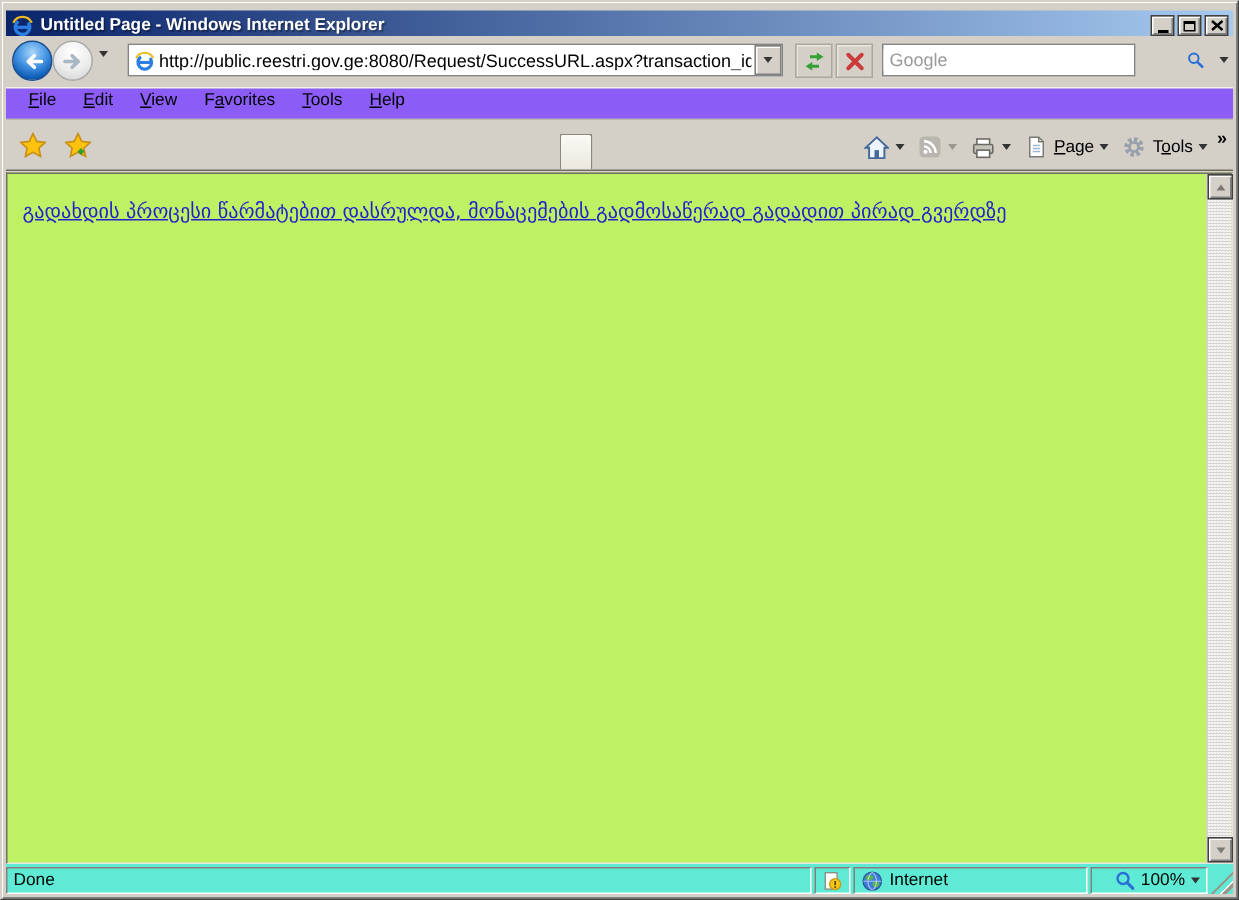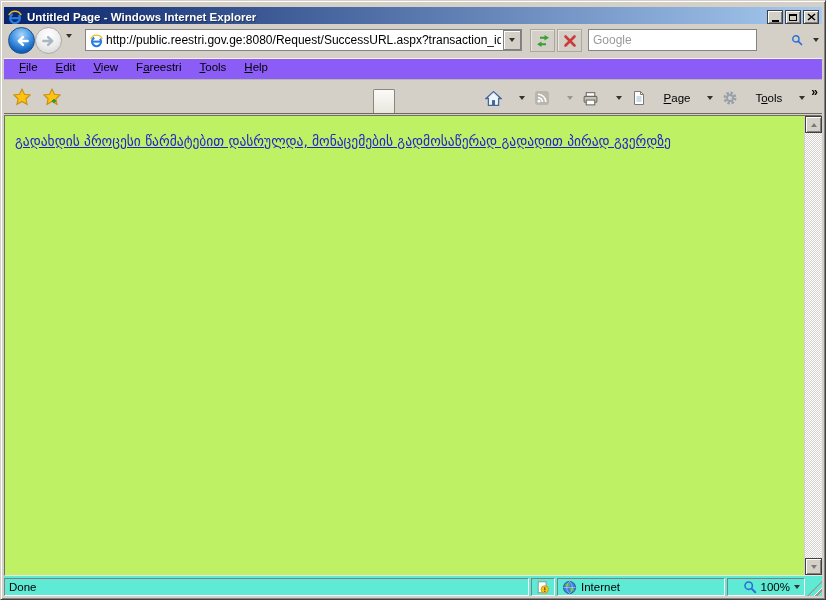--- a/index.html
+++ b/index.html
@@ -66,21 +66,21 @@
   .cmd-left{position:absolute;left:6px;top:3px;display:flex;align-items:center;gap:6px;}
   .iconbtn{width:24px;height:24px;display:flex;align-items:center;justify-content:center;
     background:transparent;border:none;padding:0;cursor:default;}
   .tab{position:absolute;left:62px;bottom:0;width:300px;height:26px;
     background:linear-gradient(#fefefc,#efede5);border:1px solid #8a887c;border-bottom:none;
     border-radius:2px 2px 0 0;display:flex;align-items:center;gap:5px;padding:0 6px;cursor:default;}
   .tabstub{position:absolute;left:369px;bottom:0;width:22px;height:24px;
     background:linear-gradient(#fbfaf6,#e9e7dd);border:1px solid #8a887c;border-bottom:none;
     border-radius:2px 2px 0 0;cursor:default;}
   .cmd-right{position:absolute;right:4px;top:2px;height:28px;display:flex;align-items:center;gap:3px;}
-  .cmd-item{display:flex;align-items:center;gap:17px;padding:2px 3px;cursor:default;}
+  .cmd-item{display:flex;align-items:center;gap:4px;padding:2px 3px;cursor:default;}
   .cmd-label{font-size:11.5px;}
   .more-chevron{color:#000;font-weight:bold;font-size:12px;align-self:flex-start;margin-top:1px;cursor:default;}
 
   
   .content{position:absolute;top:114px;left:3px;right:3px;bottom:23px;background:#bef264;
     border:1px solid #716f64;border-bottom-color:#e8e6de;border-right-color:#e8e6de;}
   .page-link{position:absolute;left:10px;top:17px;font-family:"DejaVu Sans",sans-serif;
     font-size:13.5px;color:#2323cb;text-decoration:underline;cursor:pointer;white-space:nowrap;}
   .vscroll{position:absolute;right:0;top:0;bottom:0;width:17px;
     background:repeating-conic-gradient(#ffffff 0% 25%, #d6d3ce 0% 50%) 0 0/2px 2px;
@@ -94,21 +94,21 @@
   .tri-down{width:0;height:0;border-left:3.5px solid transparent;border-right:3.5px solid transparent;
     border-top:4px solid #7a7a74;}
 
   
   .statusbar{position:absolute;left:3px;right:3px;bottom:3px;height:20px;background:#5eead4;
     display:flex;align-items:stretch;gap:2px;padding-top:2px;font-size:11.5px;}
   .panel{border:1px solid;border-color:#808080 #fff #fff #808080;display:flex;align-items:center;
     padding:0 4px;gap:4px;white-space:nowrap;overflow:hidden;}
   .p-done{flex:1;}
   .p-icon{width:24px;justify-content:center;}
-  .p-zone{width:168px;}
+  .p-zone{width:156px;}
   .p-zoom{width:78px;justify-content:flex-end;cursor:default;}
   .grip{width:15px;border:none;align-self:flex-end;height:15px;
     background:repeating-linear-gradient(135deg,transparent 0 3px,#fff 3px 4px,#9a978c 4px 6px);
     clip-path:polygon(100% 0,100% 100%,0 100%);cursor:nwse-resize;}
 </style>
 </head>
 <body>
 
 <svg width="0" height="0" style="position:absolute" aria-hidden="true">
   <defs>
@@ -242,21 +242,21 @@
     <div class="search-dd">
         <span class="tri"></span>
       </div>
   </div>
 
   <div class="menurow">
     <ul>
       <li><span></span><span class="akey">F</span><span>ile</span></li>
       <li><span></span><span class="akey">E</span><span>dit</span></li>
       <li><span></span><span class="akey">V</span><span>iew</span></li>
-      <li><span>F</span><span class="akey">a</span><span>reestri</span></li>
+      <li><span>F</span><span class="akey">a</span><span>vorites</span></li>
       <li><span></span><span class="akey">T</span><span>ools</span></li>
       <li><span></span><span class="akey">H</span><span>elp</span></li>
     </ul>
   </div>
 
   <div class="cmdrow">
     <div class="cmd-left">
       <button class="iconbtn">
         <svg width="18" height="18">
             <use href="#sym-star"></use>

